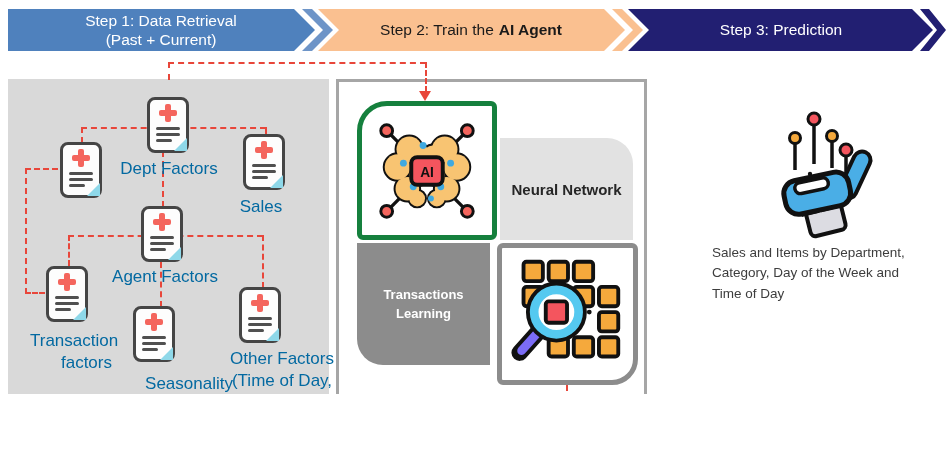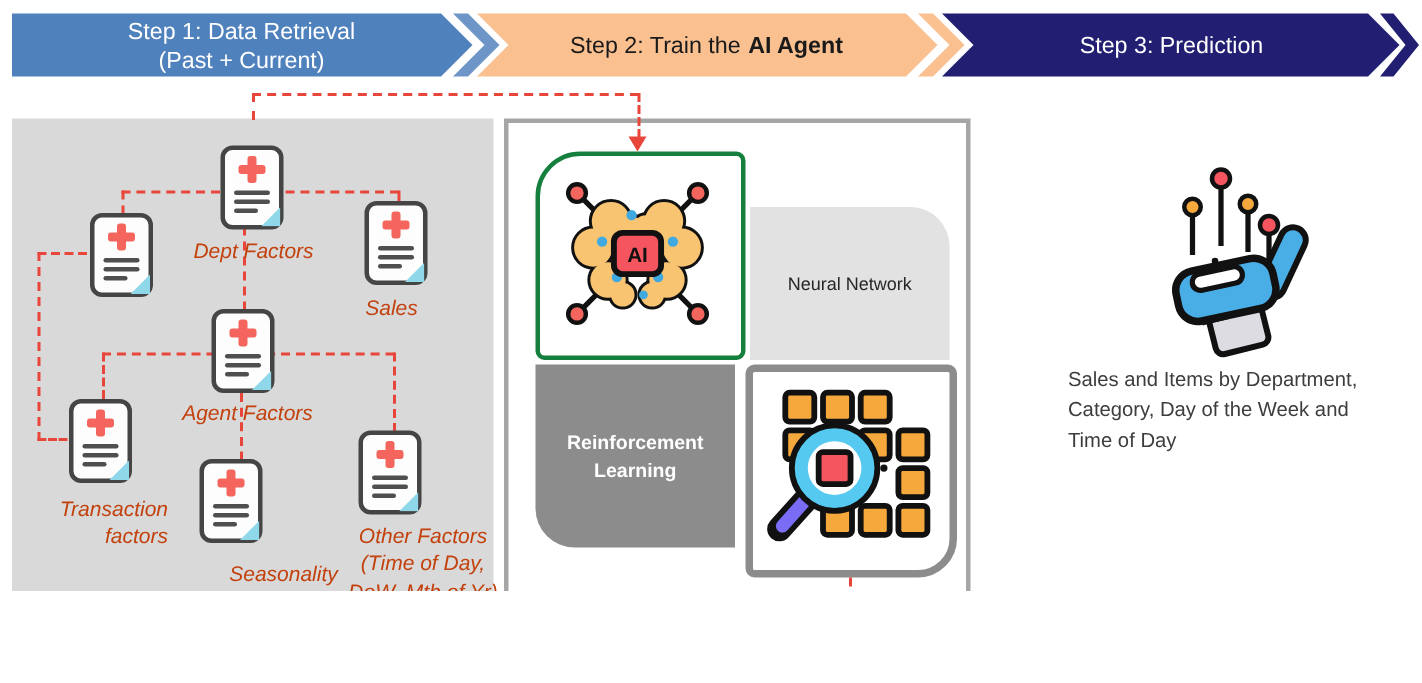--- a/index.html
+++ b/index.html
@@ -25,21 +25,21 @@
   .doc .ln1{top:27px;width:24px;}
   .doc .ln2{top:33px;width:24px;}
   .doc .ln3{top:39px;width:16px;}
   .doc .fold{position:absolute;right:-1px;bottom:-1px;width:13px;height:13px;background:#8ed8e9;
        clip-path:polygon(0 100%,100% 0,100% 100%);}
 
   .d-dept{left:147px;top:97px;}   .d-store{left:60px;top:142px;}  .d-sales{left:243px;top:134px;}
   .d-item{left:141px;top:206px;}  .d-trans{left:46px;top:266px;}  .d-seas{left:133px;top:306px;}
   .d-other{left:239px;top:287px;}
 
-  .doc-label{position:absolute;font-size:14px;color:#c2410c;text-align:center;line-height:1.32;z-index:4;font-style:italic;}
+  .doc-label{position:absolute;font-size:17px;color:#0369a1;text-align:center;line-height:1.32;z-index:4;}
   .l-dept{left:109px;top:158px;width:120px;}
   .l-store{left:28px;top:201px;width:120px;}
   .l-sales{left:201px;top:196px;width:120px;}
   .l-item{left:105px;top:266px;width:120px;}
   .l-trans{left:30px;top:330px;width:82px;text-align:right;}
   .l-seas{left:95px;top:373px;width:120px;margin-left:34px;}
   .l-other{left:224px;top:348px;width:116px;}
 
   
   .conn{position:absolute;z-index:2;}
@@ -64,24 +64,24 @@
   .c17{left:170px;top:428px;height:13px;z-index:5;}
   .arrow-down{position:absolute;left:419px;top:91px;width:0;height:0;z-index:5;
      border-left:6px solid transparent;border-right:6px solid transparent;border-top:10px solid #e8463a;}
   .arrow-up{position:absolute;left:164px;top:419px;width:0;height:0;z-index:5;
      border-left:6px solid transparent;border-right:6px solid transparent;border-bottom:10px solid #e8463a;}
 
   
   .outer-box{position:absolute;left:336px;top:79px;width:311px;height:342px;background:#ffffff;
      border:3px solid #a6a6a6;box-sizing:border-box;z-index:1;}
   .ai-box{position:absolute;left:357px;top:101px;width:140px;height:139px;background:#ffffff;
-     border:3px solid #15803d;border-radius:30px 6px 6px 6px;box-sizing:border-box;z-index:2;}
+     border:5px solid #15803d;border-radius:30px 6px 6px 6px;box-sizing:border-box;z-index:2;}
   .nn-box{position:absolute;left:500px;top:138px;width:133px;height:102px;background:#e2e2e2;
      border-radius:0 26px 0 0;z-index:2;display:flex;align-items:center;justify-content:center;}
-  .nn-box span{font-size:12px;font-weight:normal;color:#262626;}
+  .nn-box span{font-size:15px;font-weight:bold;color:#262626;}
   .rl-box{position:absolute;left:357px;top:243px;width:133px;height:122px;background:#8c8c8c;
      border-radius:0 0 0 26px;z-index:2;display:flex;align-items:center;justify-content:center;text-align:center;}
   .rl-box span{font-size:13px;font-weight:bold;color:#ffffff;line-height:1.5;width:100px;}
   .mag-box{position:absolute;left:497px;top:243px;width:141px;height:142px;background:#ffffff;
      border:5px solid #8c8c8c;border-radius:6px 6px 26px 6px;box-sizing:border-box;z-index:2;
      display:flex;align-items:center;justify-content:center;}
   .ai-box svg{position:absolute;left:6px;top:6px;}
 
   
   .hand-svg{position:absolute;left:762px;top:100px;z-index:2;}
@@ -241,21 +241,21 @@
       <rect x="44" y="46" width="32" height="28" rx="6" fill="#f4555e" stroke="#111111" stroke-width="4"></rect>
       <text x="60" y="66" text-anchor="middle" font-size="14" font-weight="bold" fill="#111111">AI</text>
     </svg>
   </div>
 
   <div class="nn-box">
     <span>Neural Network</span>
   </div>
 
   <div class="rl-box">
-    <span>Reinforcement Learning</span>
+    <span>Transactions Learning</span>
   </div>
 
   <div class="mag-box">
     <svg width="116" height="116" viewBox="0 0 120 120">
       <g fill="#f5a93c" stroke="#111111" stroke-width="4">
         <rect x="14" y="6" width="20" height="20" rx="3"></rect>
         <rect x="40" y="6" width="20" height="20" rx="3"></rect>
         <rect x="66" y="6" width="20" height="20" rx="3"></rect>
         <rect x="14" y="32" width="20" height="20" rx="3"></rect>
         <rect x="40" y="32" width="20" height="20" rx="3"></rect>

